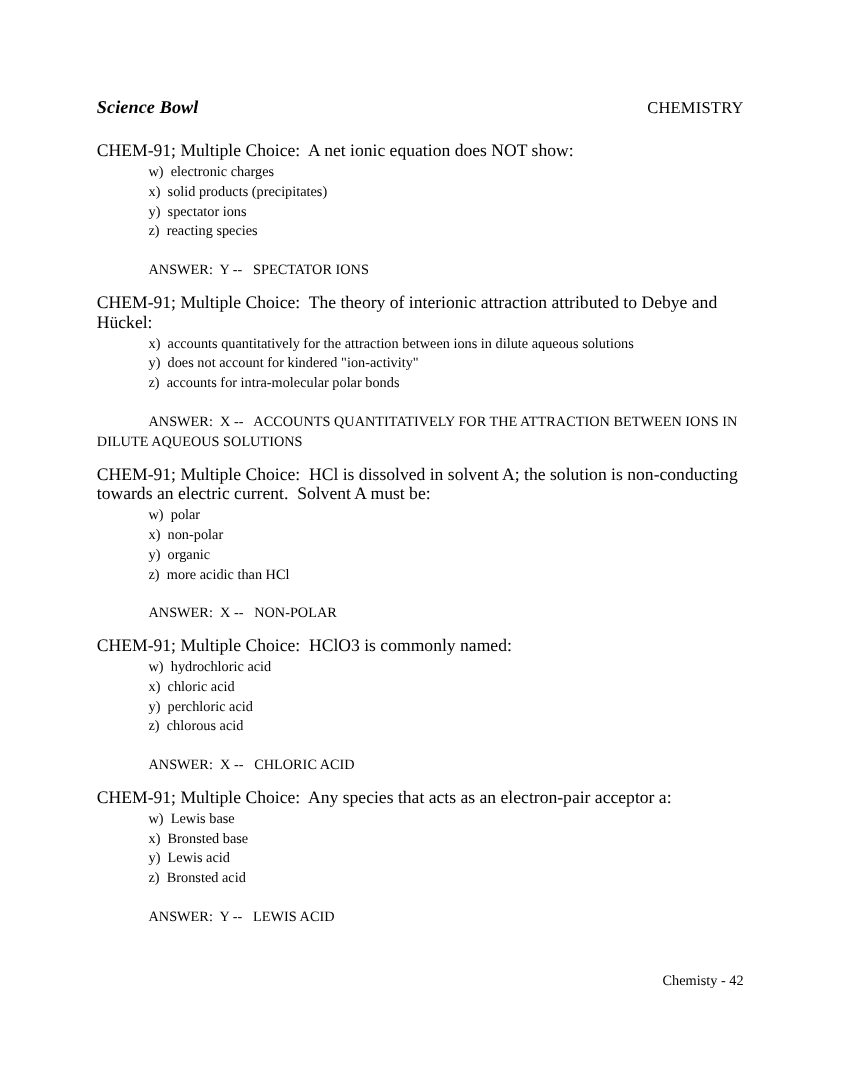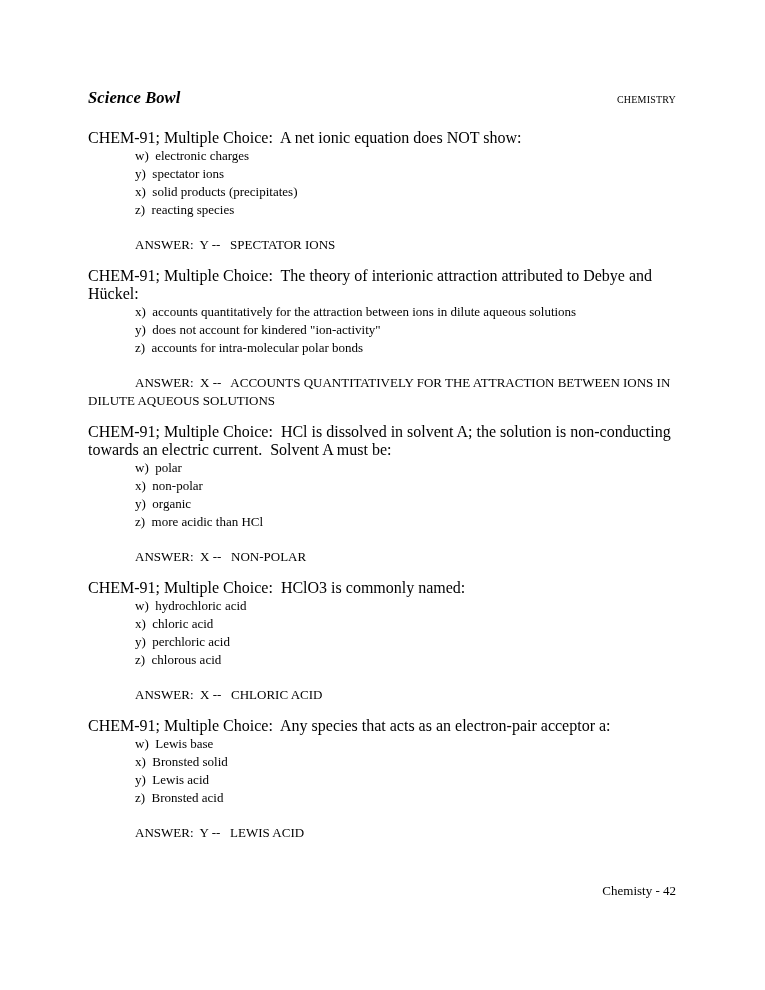--- a/index.html
+++ b/index.html
@@ -37,21 +37,21 @@
     margin-bottom: 21px;
   }
   .runhead-title {
     font-weight: bold;
     font-style: italic;
     font-size: 16.5px;
     letter-spacing: 0.1px;
     white-space: nowrap;
   }
   .runhead-subject {
-    font-size: 10px;
+    font-size: 15px;
     letter-spacing: 0.2px;
     white-space: nowrap;
   }
 
   
   .qblock {
     margin-bottom: 13px;
   }
   .stem {
     font-size: 16px;
@@ -105,22 +105,22 @@
     <div class="runhead">
       <div class="runhead-title">Science Bowl</div>
       <div class="runhead-subject">CHEMISTRY</div>
     </div>
 
     <div id="questions">
         <div class="qblock">
           <p class="stem">CHEM-91; Multiple Choice:  A net ionic equation does NOT show:</p>
           <ul class="options">
             <li class="option">w)  electronic charges</li>
+            <li class="option">x)  solid products (precipitates)</li>
             <li class="option">y)  spectator ions</li>
-            <li class="option">x)  solid products (precipitates)</li>
             <li class="option">z)  reacting species</li>
           </ul>
           <p class="answer">ANSWER:  Y --   SPECTATOR IONS</p>
         </div>
         <div class="qblock">
           <p class="stem">CHEM-91; Multiple Choice:  The theory of interionic attraction attributed to Debye and Hückel:</p>
           <ul class="options">
             <li class="option">x)  accounts quantitatively for the attraction between ions in dilute aqueous solutions</li>
             <li class="option">y)  does not account for kindered "ion-activity"</li>
             <li class="option">z)  accounts for intra-molecular polar bonds</li>
@@ -144,21 +144,21 @@
             <li class="option">x)  chloric acid</li>
             <li class="option">y)  perchloric acid</li>
             <li class="option">z)  chlorous acid</li>
           </ul>
           <p class="answer">ANSWER:  X --   CHLORIC ACID</p>
         </div>
         <div class="qblock">
           <p class="stem">CHEM-91; Multiple Choice:  Any species that acts as an electron-pair acceptor a:</p>
           <ul class="options">
             <li class="option">w)  Lewis base</li>
-            <li class="option">x)  Bronsted solid</li>
+            <li class="option">x)  Bronsted base</li>
             <li class="option">y)  Lewis acid</li>
             <li class="option">z)  Bronsted acid</li>
           </ul>
           <p class="answer">ANSWER:  Y --   LEWIS ACID</p>
         </div>
       </div>
 
   </div>
 
   <div class="folio">Chemisty - 42</div>

